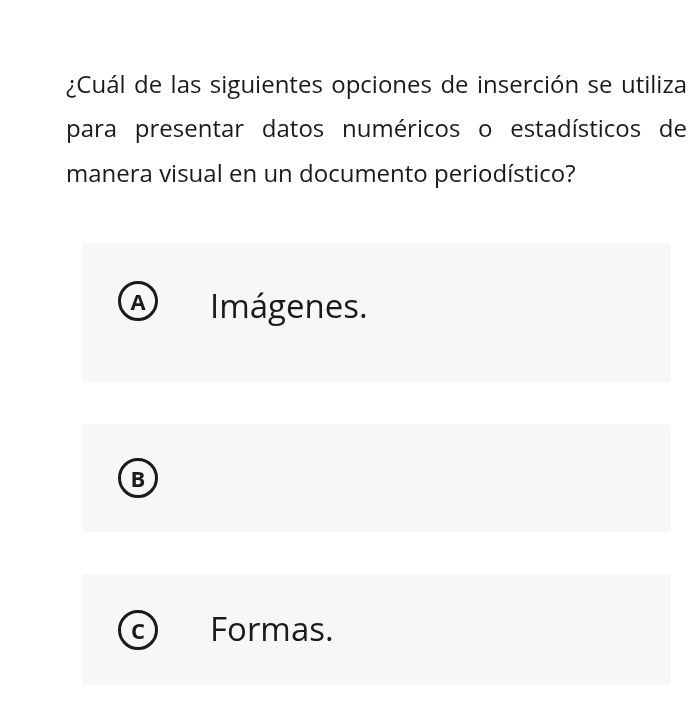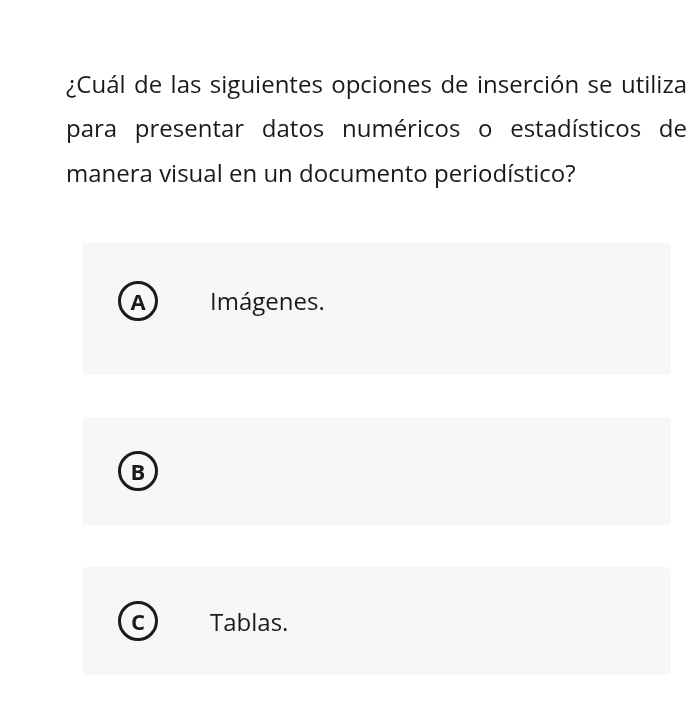--- a/index.html
+++ b/index.html
@@ -50,41 +50,41 @@
       justify-content: center;
       font-size: 22px;
       font-weight: 700;
       color: #1a1a1a;
       flex-shrink: 0;
     }
     .option-tall .option-letter {
       margin-top: 12px;
     }
     .option-label {
-      font-size: 24px;
+      font-size: 33px;
       color: #1a1a1a;
       line-height: 1.3;
     }
   </style>
 </head>
 <body>
 
 <div class="question-text">¿Cuál de las siguientes opciones de inserción se utiliza para presentar datos numéricos o estadísticos de manera visual en un documento periodístico?</div>
 
 <div class="options-container">
   <div class="option option-tall">
     <div class="option-letter">A</div>
     <div class="option-label">Imágenes.</div>
   </div>
   <div class="option">
     <div class="option-letter">B</div>
   </div>
   <div class="option">
     <div class="option-letter">C</div>
-    <div class="option-label">Tablas.</div>
+    <div class="option-label">Formas.</div>
   </div>
   <div class="option">
     <div class="option-letter">D</div>
   </div>
   <div class="option">
     <div class="option-letter">E</div>
   </div>
 </div>
 
 </body></html>

